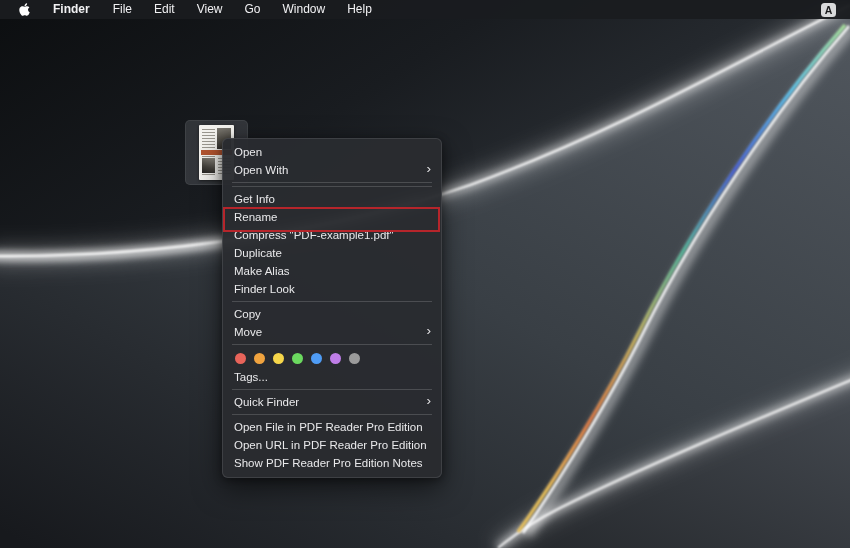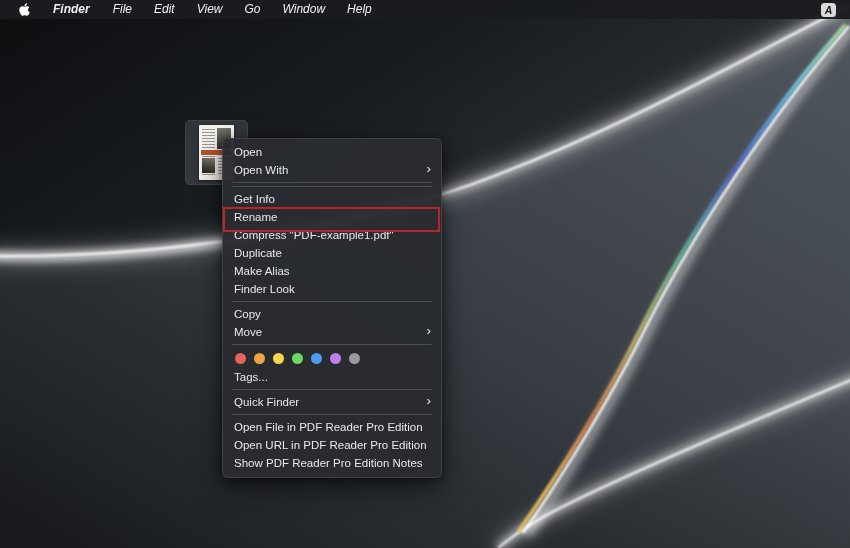--- a/index.html
+++ b/index.html
@@ -9,21 +9,21 @@
     font-family:"Liberation Sans",sans-serif;
     -webkit-font-smoothing:antialiased;
   }
   
   .wallpaper{position:absolute;inset:0;z-index:0;}
   
   .menubar{
     position:absolute;top:0;left:0;right:0;height:19px;z-index:30;
     background:rgba(26,28,31,0.97);
     display:flex;align-items:center;
-    color:#f1f1f3;font-size:12px;padding:0 10px;font-style:italic;
+    color:#f1f1f3;font-size:12px;padding:0 10px;
   }
   .menubar .apple{width:13px;height:15px;margin:0 10px 0 8px;display:flex;align-items:center;}
   .menubar .mb-item{padding:8px 11px;line-height:19px;white-space:nowrap;}
   .menubar .app-name{font-weight:700;padding:0 12px;}
   .menubar .mb-right{margin-left:auto;display:flex;align-items:center;}
   .input-badge{
     width:15px;height:14px;border-radius:3.5px;background:#d9dadb;color:#1a1a1c;
     font-size:10.5px;font-weight:700;display:flex;align-items:center;justify-content:center;
     margin-right:4px;
   }

